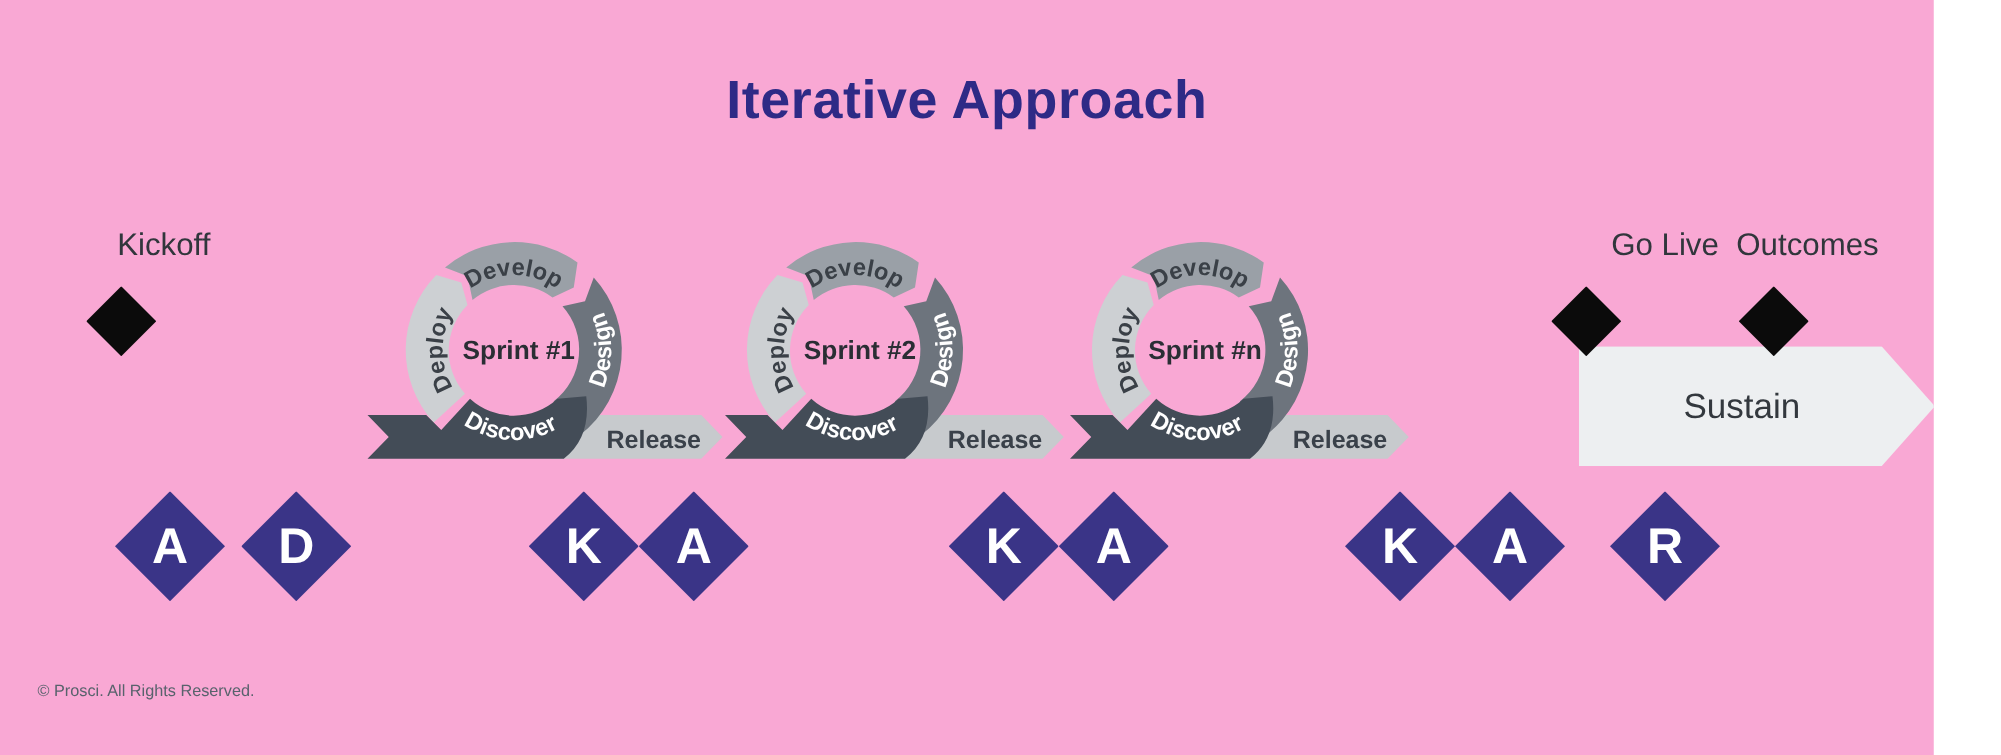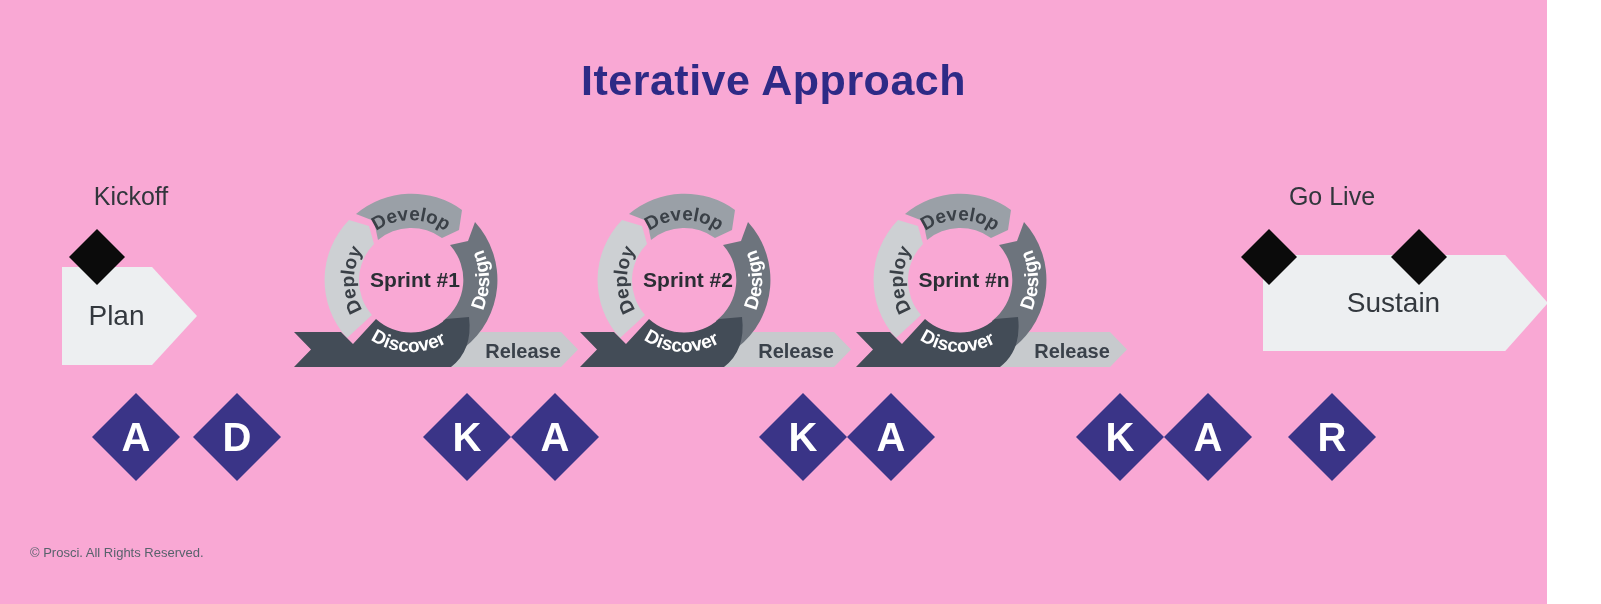--- a/index.html
+++ b/index.html
@@ -23,21 +23,21 @@
   .phase-arrow{
     position:absolute;background:#edeff1;display:flex;align-items:center;justify-content:center;
     font-size:28px;color:#33383e;
   }
   .phase-arrow.plan{
     left:62px;top:267px;width:135px;height:98px;
     clip-path:polygon(0% 0%,66.7% 0%,100% 50%,66.7% 100%,0% 100%);
     padding-right:26px;box-sizing:border-box;
   }
   .phase-arrow.sustain{
-    left:1263px;top:255px;width:285px;height:96px;
+    left:1263px;top:277px;width:285px;height:96px;
     clip-path:polygon(0% 0%,85% 0%,100% 50%,85% 100%,0% 100%);
     padding-right:24px;box-sizing:border-box;
   }
   .ribbon-svg{position:absolute;left:270px;top:165px;width:860px;height:215px;}
   .seg-release{fill:#c7cacd;}
   .seg-design{fill:#6d747d;}
   .seg-develop{fill:#9aa0a7;}
   .seg-deploy{fill:#cdd0d3;}
   .seg-discover{fill:#434c57;}
   .t-ring{font:600 19px "Liberation Sans",sans-serif;fill:#3a4047;text-anchor:middle;}
@@ -58,24 +58,22 @@
 </style>
 </head>
 <body>
 
 <div class="stage">
 
   <div class="title">Iterative Approach</div>
 
   <div class="milestone-label" style="left:107px;">Kickoff</div>
   <div class="milestone-label" style="left:1308px;">Go Live</div>
+  <div class="milestone-label" style="left:1422px;">Outcomes</div>
 
-  <div class="phase-arrow plan">
-    <span>Plan</span>
-  </div>
   <div class="phase-arrow sustain">
     <span>Sustain</span>
   </div>
 
   <div class="black-diamond" style="left:69px;top:229px;"></div>
   <div class="black-diamond" style="left:1241px;top:229px;"></div>
   <div class="black-diamond" style="left:1391px;top:229px;"></div>
 
   <svg class="ribbon-svg" viewBox="270 165 860 215">
     <defs>

